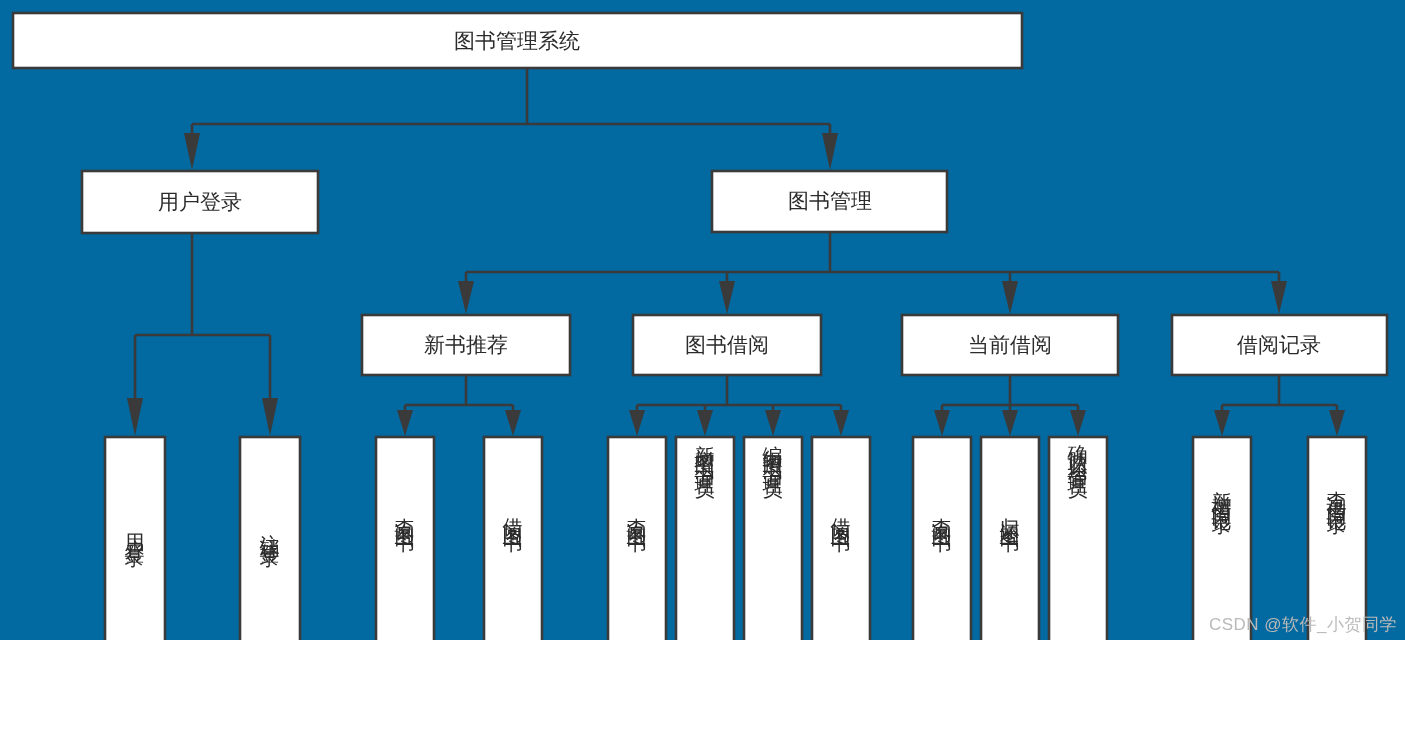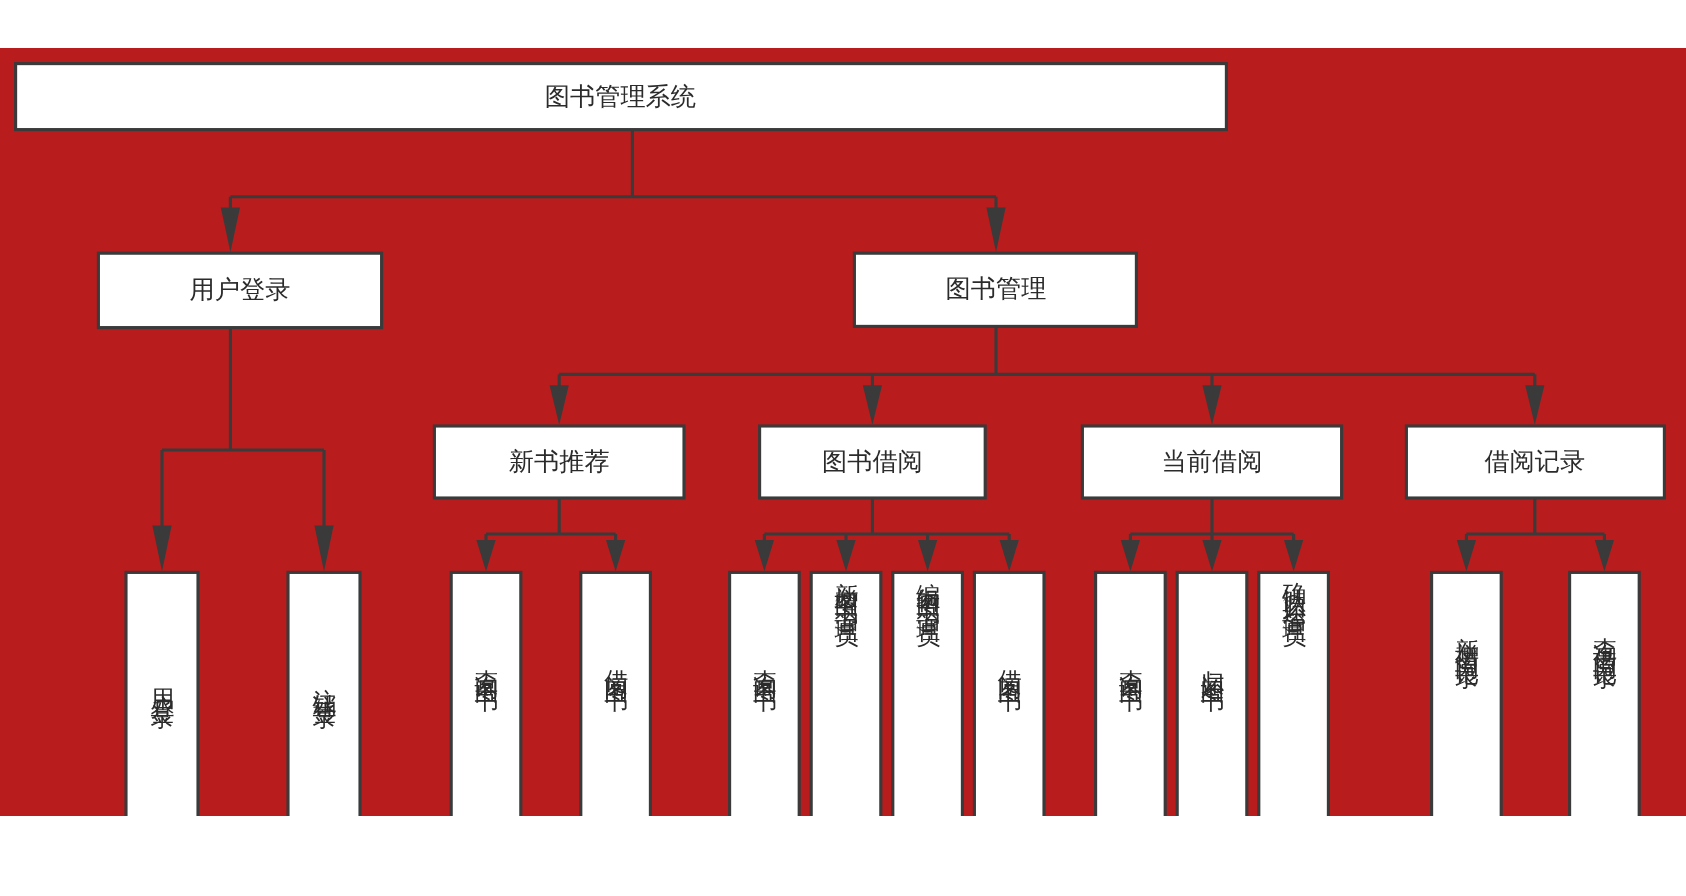--- a/index.html
+++ b/index.html
@@ -7,23 +7,22 @@
     padding: 0;
     background: #ffffff;
   }
   body {
     font-family: "Liberation Sans", "DejaVu Sans", sans-serif;
   }
   #diagram-root {
     position: relative;
     width: 1405px;
     height: 640px;
-    background: #b91c1c;
+    background: #0369a1;
     overflow: hidden;
-    margin-top: 40px;
   }
   svg#tree-canvas {
     position: absolute;
     left: 0;
     top: 0;
     width: 1405px;
     height: 747px;
   }
   .node-box {
     fill: #ffffff;
@@ -217,14 +216,15 @@
       <rect class="node-box" x="1193" y="437" width="58" height="297"></rect>
       <text class="node-label-v" x="1222" y="490" writing-mode="tb" glyph-orientation-vertical="0" style="letter-spacing:5px;">新增借阅记录</text>
     </g>
     <g>
       <rect class="node-box" x="1308" y="437" width="58" height="297"></rect>
       <text class="node-label-v" x="1337" y="490" writing-mode="tb" glyph-orientation-vertical="0" style="letter-spacing:5px;">查询借阅记录</text>
     </g>
 
   </svg>
 
+  <div class="watermark-text">CSDN @软件_小贺同学</div>
 
 </div>
 
 </body></html>

